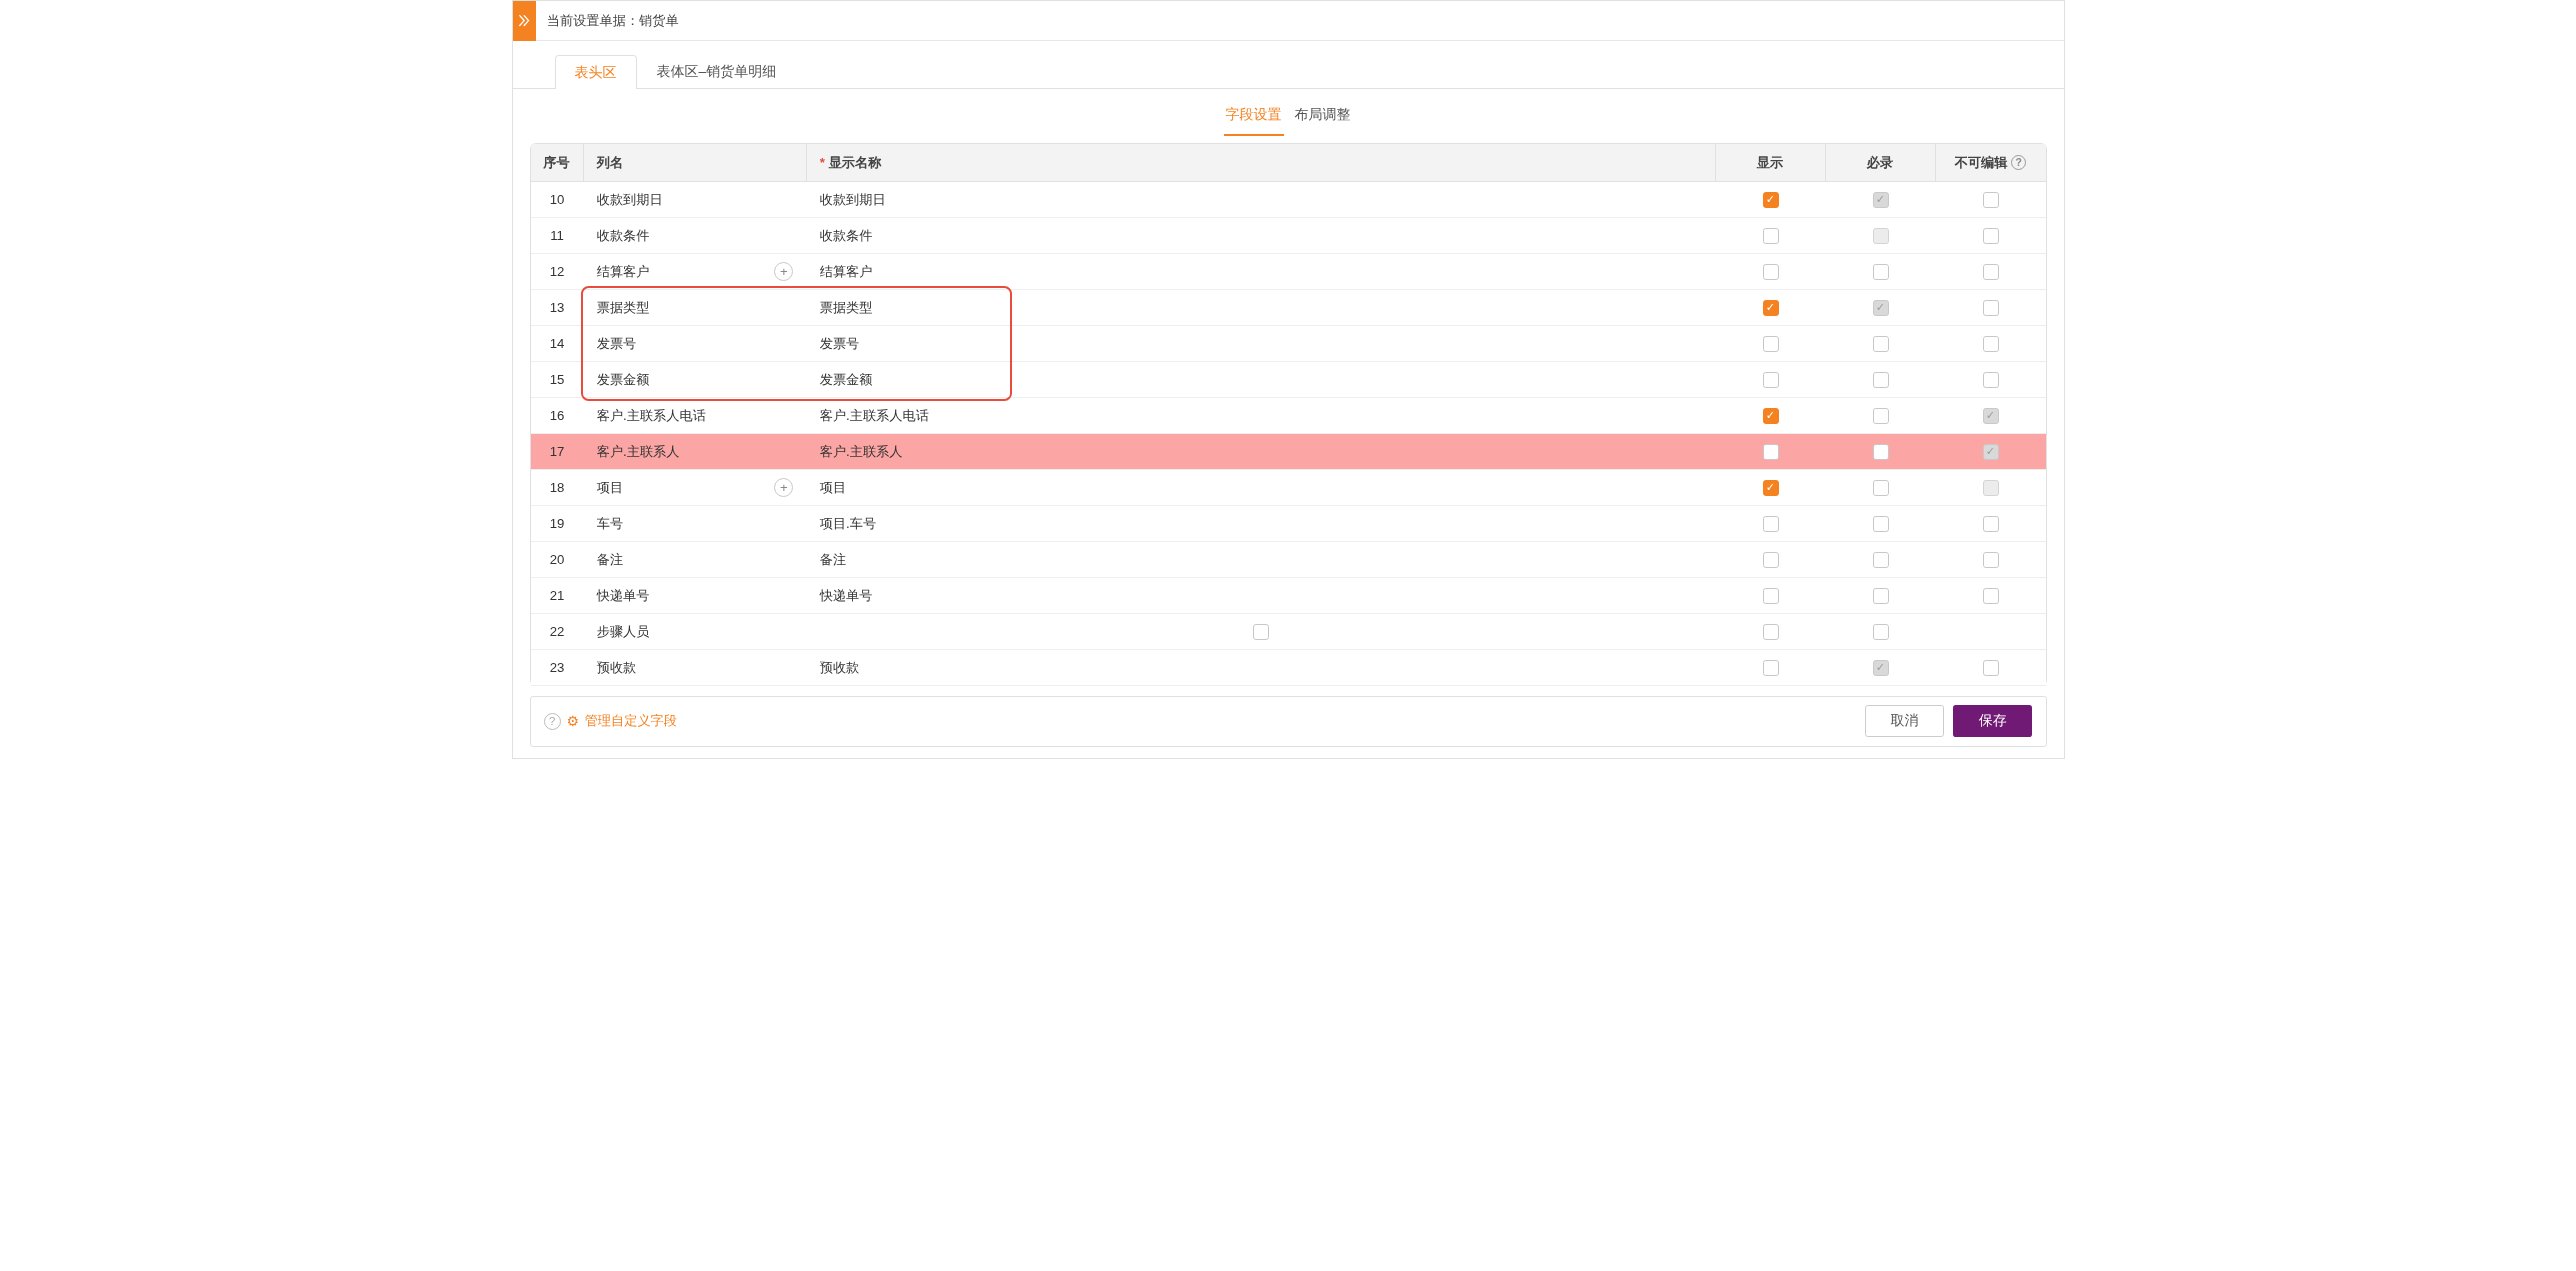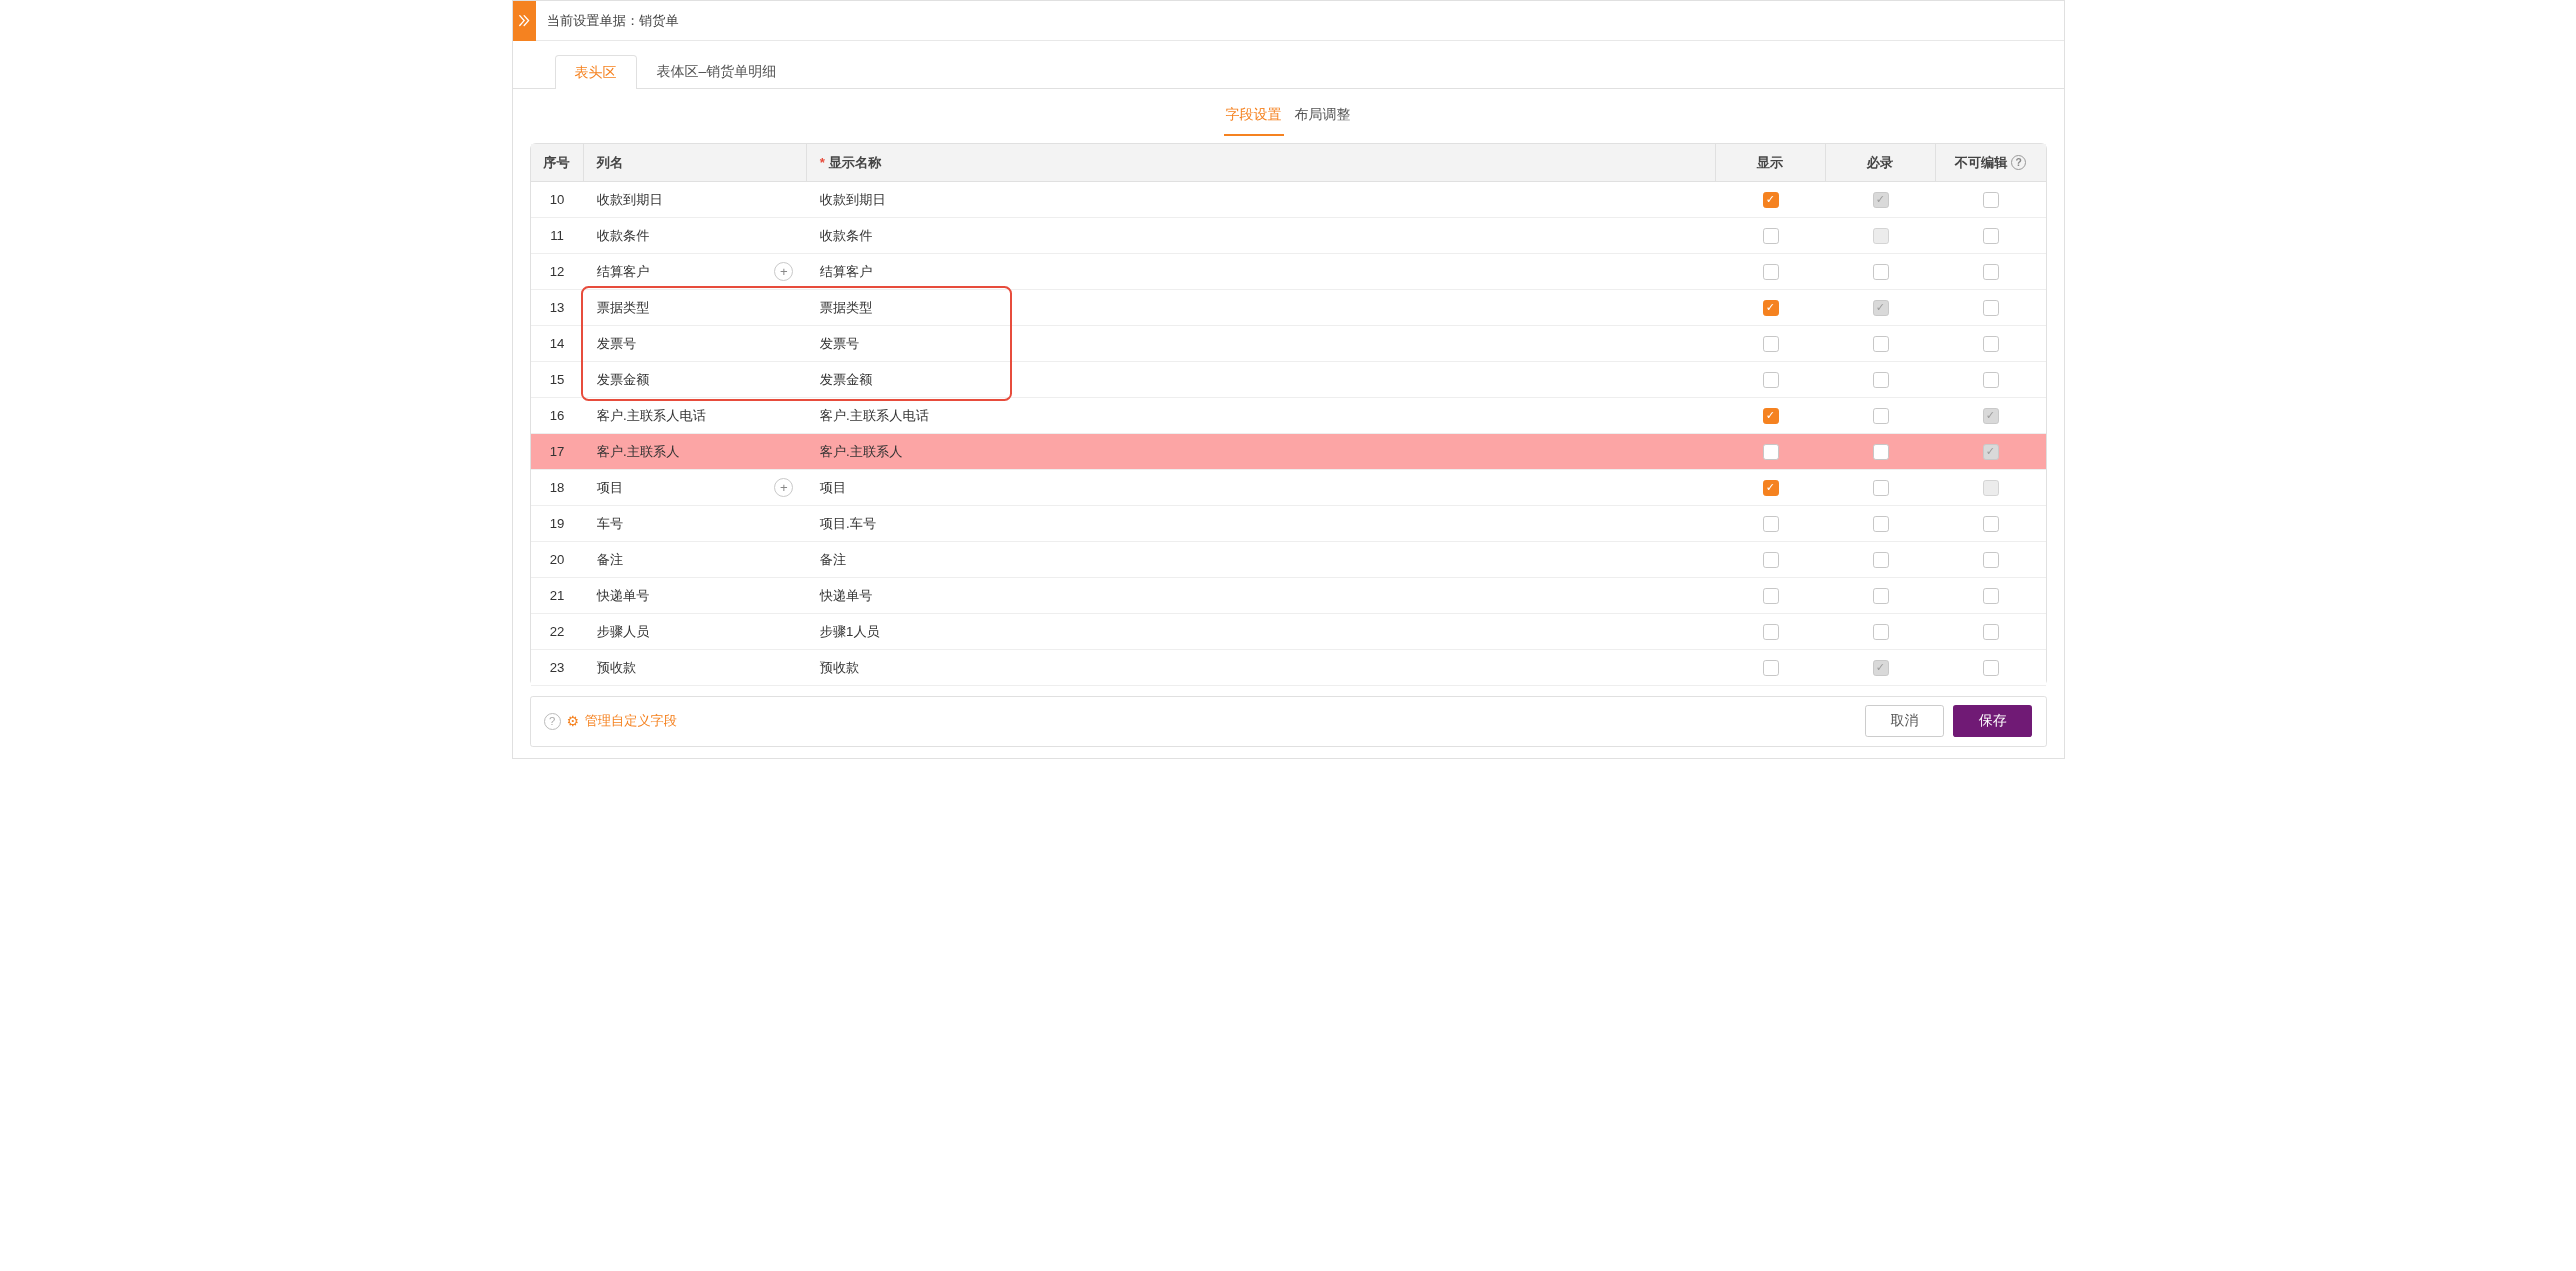--- a/index.html
+++ b/index.html
@@ -353,21 +353,20 @@
           </div>
           <div class="cell center">
             <span class="cb"></span>
           </div>
         </div>
         <div class="row">
           <div class="cell center">22</div>
           <div class="cell">
             <span>步骤人员</span>
           </div>
-          <div class="cell">步骤1人员</div>
           <div class="cell center">
             <span class="cb"></span>
           </div>
           <div class="cell center">
             <span class="cb"></span>
           </div>
           <div class="cell center">
             <span class="cb"></span>
           </div>
         </div>

